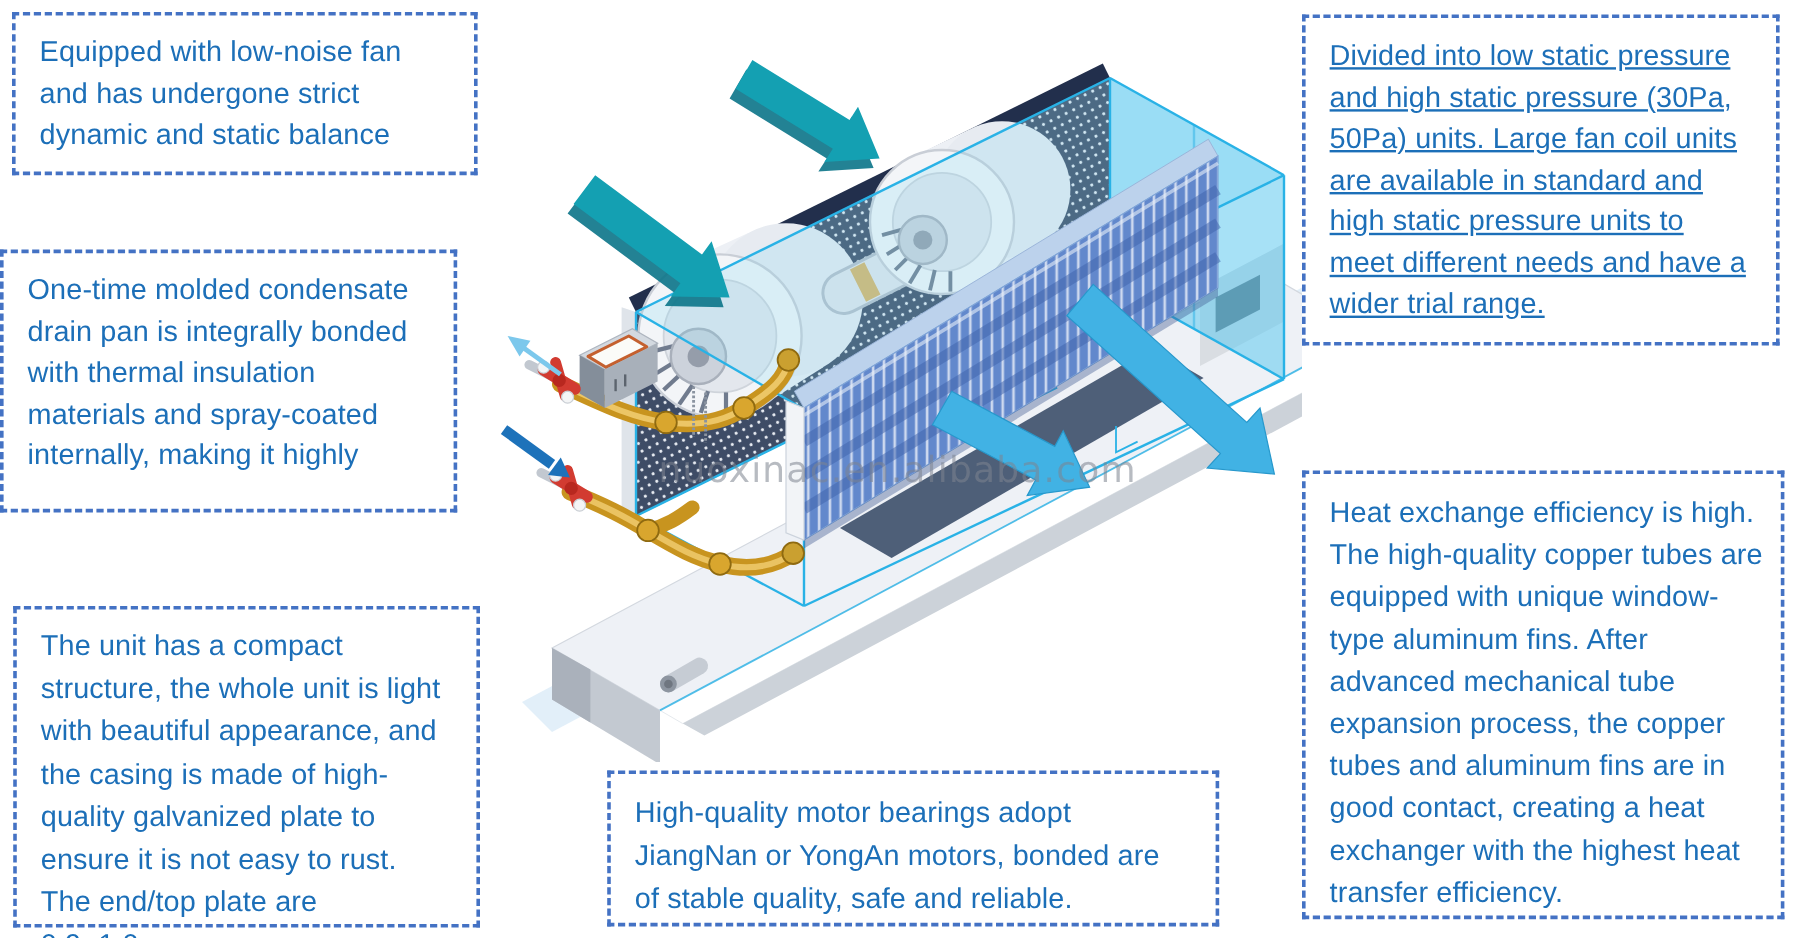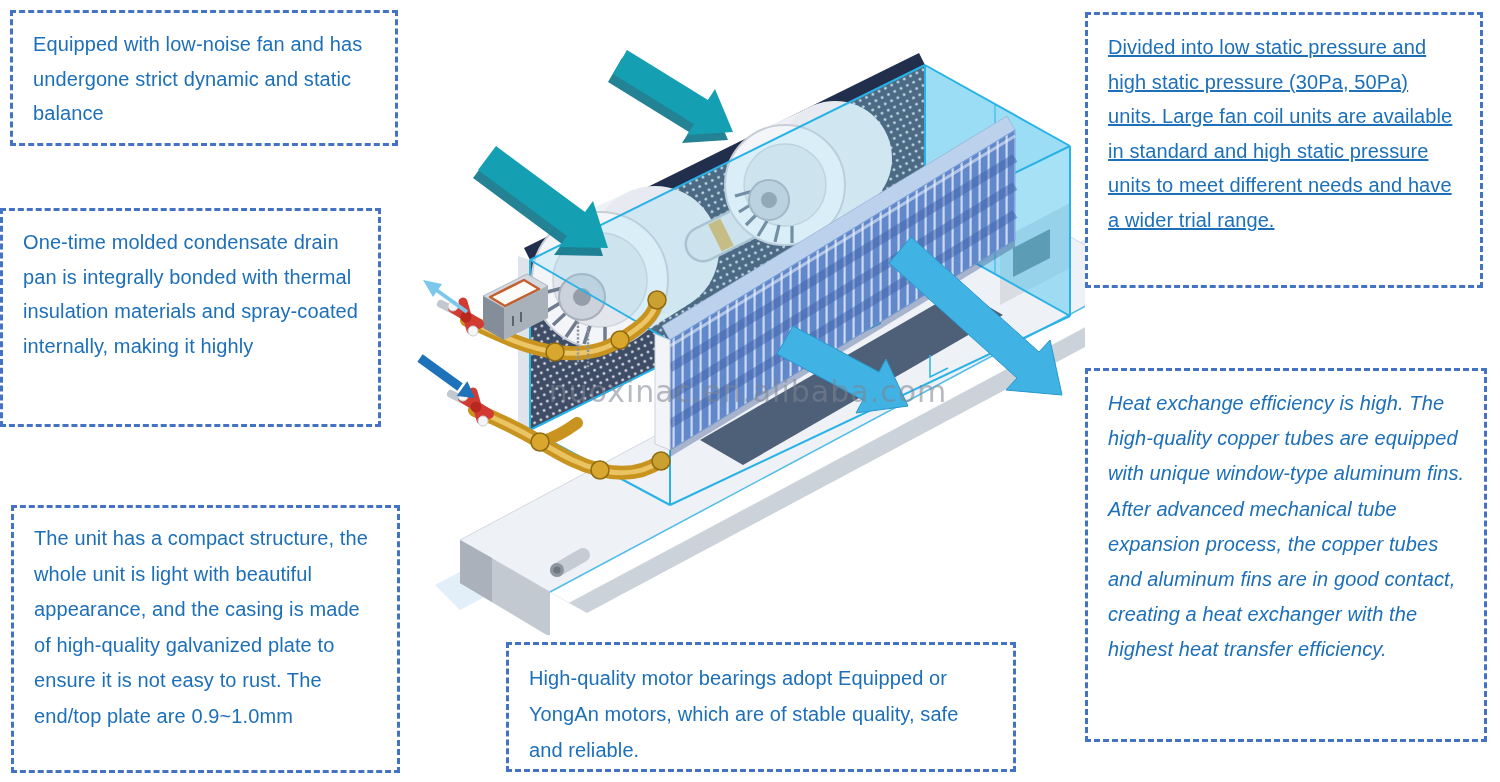--- a/index.html
+++ b/index.html
@@ -7,32 +7,32 @@
     width:1500px;height:782px;position:relative;overflow:hidden;
     background:#ffffff;
     font-family:"Liberation Sans","DejaVu Sans",sans-serif;
   }
   .callout{
     position:absolute;
     border:3px dashed #4472C4;
     color:#1C6FB8;
     background:#ffffff;
     box-sizing:border-box;
-    font-size:20px;
+    font-size:24px;
     line-height:34.5px;
     letter-spacing:.1px;
   }
   .callout p{margin:0;padding:14px 20px 10px 20px;}
   #box-fan          {left:10px;  top:10px;  width:388px; height:136px;}
   #box-drain-pan    {left:0;  top:208px; width:381px; height:219px;}
   #box-casing       {left:11px;  top:505px; width:389px; height:268px; }
   #box-casing p     {padding-top:13px; line-height:35.5px;}
   #box-pressure     {left:1085px;top:12px;  width:398px; height:276px;}
   #box-pressure p   {padding-top:15px; line-height:34.5px;text-decoration:underline;}
-  #box-heat         {left:1085px;top:368px; width:402px; height:374px;font-style:italic;}
+  #box-heat         {left:1085px;top:392px; width:402px; height:374px;}
   #box-heat p       {padding-top:15px; line-height:35.2px; padding-right:14px;}
   #box-motor        {left:506px; top:642px; width:510px; height:130px;}
   #box-motor p      {padding-top:15px; line-height:36px;}
   #unit-illustration{position:absolute; left:415px; top:10px; width:670px; height:625px;}
 </style>
 </head>
 <body>
 
 <div class="callout" id="box-fan">
   <p>Equipped with low-noise fan and has undergone strict dynamic and static balance</p>
@@ -48,21 +48,21 @@
 
 <div class="callout" id="box-pressure">
   <p>Divided into low static pressure and high static pressure (30Pa, 50Pa) units. Large fan coil units are available in standard and high static pressure units to meet different needs and have a wider trial range.</p>
 </div>
 
 <div class="callout" id="box-heat">
   <p>Heat exchange efficiency is high. The high-quality copper tubes are equipped with unique window-type aluminum fins. After advanced mechanical tube expansion process, the copper tubes and aluminum fins are in good contact, creating a heat exchanger with the highest heat transfer efficiency.</p>
 </div>
 
 <div class="callout" id="box-motor">
-  <p>High-quality motor bearings adopt Equipped or YongAn motors, which are of stable quality, safe and reliable.</p>
+  <p>High-quality motor bearings adopt JiangNan or YongAn motors, bonded are of stable quality, safe and reliable.</p>
 </div>
 
 <svg id="unit-illustration" viewBox="0 0 670 625">
   <defs>
     <pattern id="meshdots" width="7" height="7" patternUnits="userSpaceOnUse" patternTransform="rotate(-26)">
       <rect width="7" height="7" fill="#3e4c66"></rect>
       <circle cx="3.5" cy="3.5" r="1.3" fill="#e9edf3"></circle>
     </pattern>
     <pattern id="fins" width="9" height="10" patternUnits="userSpaceOnUse">
       <rect width="9" height="10" fill="#6288cc"></rect>

